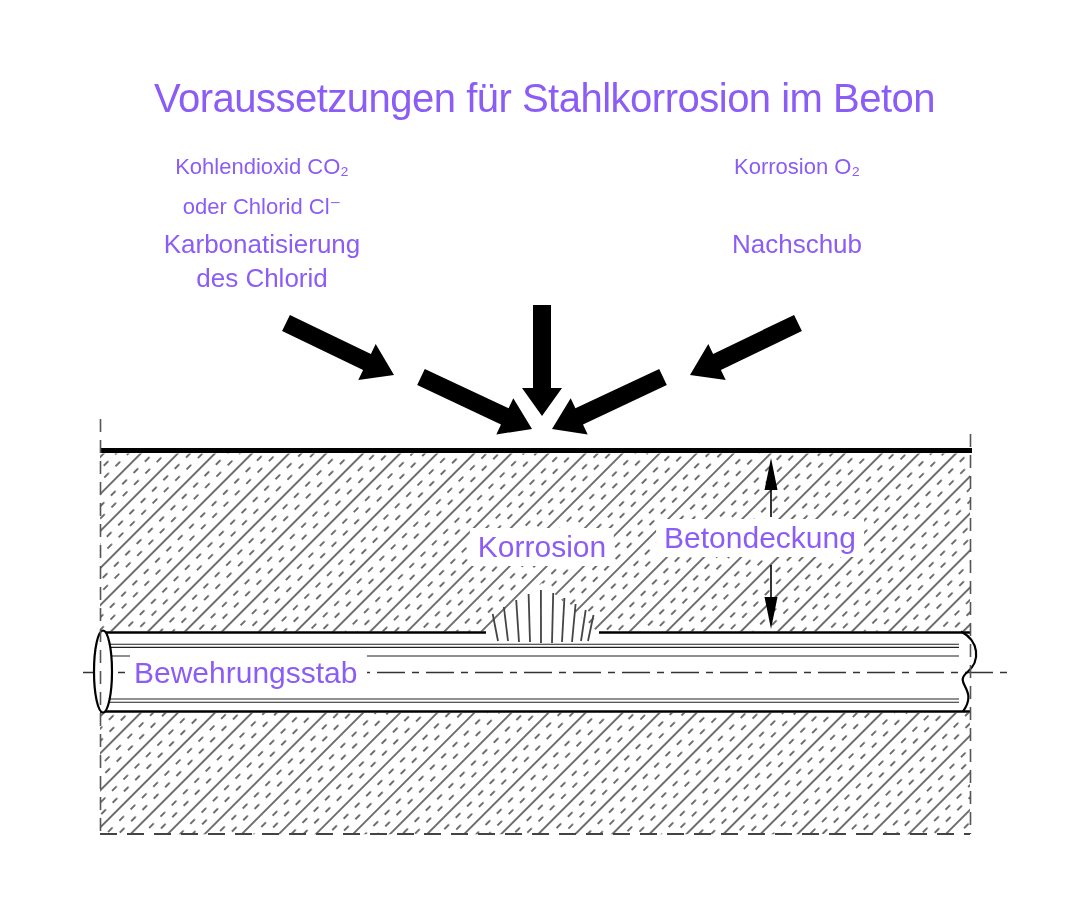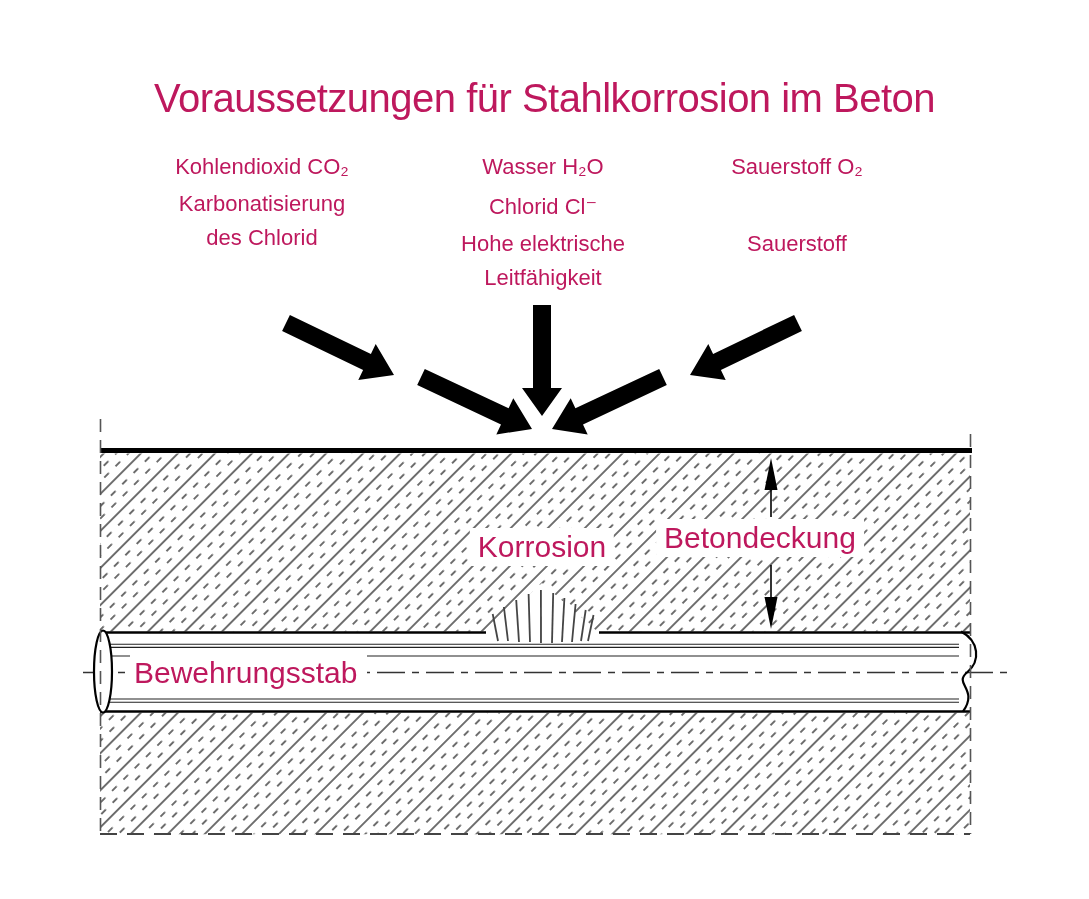--- a/index.html
+++ b/index.html
@@ -1,31 +1,31 @@
 <!DOCTYPE html>
 <html><head>
 <meta charset="utf-8">
 <style>
   html,body{margin:0;padding:0;background:#fff;}
   #stage{
     position:relative;width:1089px;height:899px;background:#ffffff;overflow:hidden;
-    font-family:"Liberation Sans","DejaVu Sans",sans-serif;color:#be185d;
+    font-family:"Liberation Sans","DejaVu Sans",sans-serif;color:#8b5cf6;
   }
   #drawing{position:absolute;left:0;top:0;}
   .abs{position:absolute;}
   #title{
     left:0;top:76px;width:1089px;text-align:center;
     font-size:40px;letter-spacing:-0.5px;white-space:nowrap;
   }
   .factor{width:300px;top:147px;text-align:center;}
   #factor-1{left:112px;}
   #factor-2{left:393px;}
   #factor-3{left:647px;}
   .big-line{font-size:22px;line-height:40px;height:40px;white-space:nowrap;}
-  .small-line{font-size:22px;line-height:34px;height:34px;white-space:nowrap;}
+  .small-line{font-size:26px;line-height:34px;height:34px;white-space:nowrap;}
   .diagram-label{
     font-size:30px;line-height:34px;background:#ffffff;padding:2px 8px;
     white-space:nowrap;transform:translateX(-50%);
   }
   #label-korrosion{left:542px;top:528px;}
   #label-betondeckung{left:760px;top:519px;}
   #label-bewehrungsstab{left:130px;top:654px;transform:none;padding:2px 10px 2px 4px;}
 </style>
 </head>
 <body>
@@ -91,34 +91,29 @@
     <polygon points="282.1,331.1 289.9,314.9 370.9,353.9 375.7,344 394,375 358.3,380 363.1,370.1" fill="#000"></polygon>
     <polygon points="417.2,385.1 424.8,368.9 508.6,408.2 513.3,398.2 532,429 496.3,434.4 501,424.4" fill="#000"></polygon>
     <polygon points="666.8,385.1 659.2,368.9 575.4,408.2 570.7,398.2 552,429 587.7,434.4 583,424.4" fill="#000"></polygon>
     <polygon points="801.9,331.1 794.1,314.9 713.1,353.9 708.3,344 690,375 725.7,380 720.9,370.1" fill="#000"></polygon>
   </svg>
 
   <div id="title" class="abs">Voraussetzungen für Stahlkorrosion im Beton</div>
 
   <div id="factor-1" class="abs factor">
     <div class="big-line">Kohlendioxid CO₂</div>
+    <div class="big-line">oder Chlorid Cl⁻</div>
     <div class="small-line">Karbonatisierung</div>
     <div class="small-line">des Chlorid</div>
   </div>
 
-  <div id="factor-2" class="abs factor">
-    <div class="big-line">Wasser H₂O</div>
-    <div class="big-line">Chlorid Cl⁻</div>
-    <div class="small-line">Hohe elektrische</div>
-    <div class="small-line">Leitfähigkeit</div>
-  </div>
 
   <div id="factor-3" class="abs factor">
-    <div class="big-line">Sauerstoff O₂</div>
+    <div class="big-line">Korrosion O₂</div>
     <div class="big-line"></div>
-    <div class="small-line">Sauerstoff</div>
+    <div class="small-line">Nachschub</div>
   </div>
 
   <div id="label-korrosion" class="abs diagram-label">Korrosion</div>
   <div id="label-betondeckung" class="abs diagram-label">Betondeckung</div>
   <div id="label-bewehrungsstab" class="abs diagram-label">Bewehrungsstab</div>
 
 </div>
 
 </body></html>

